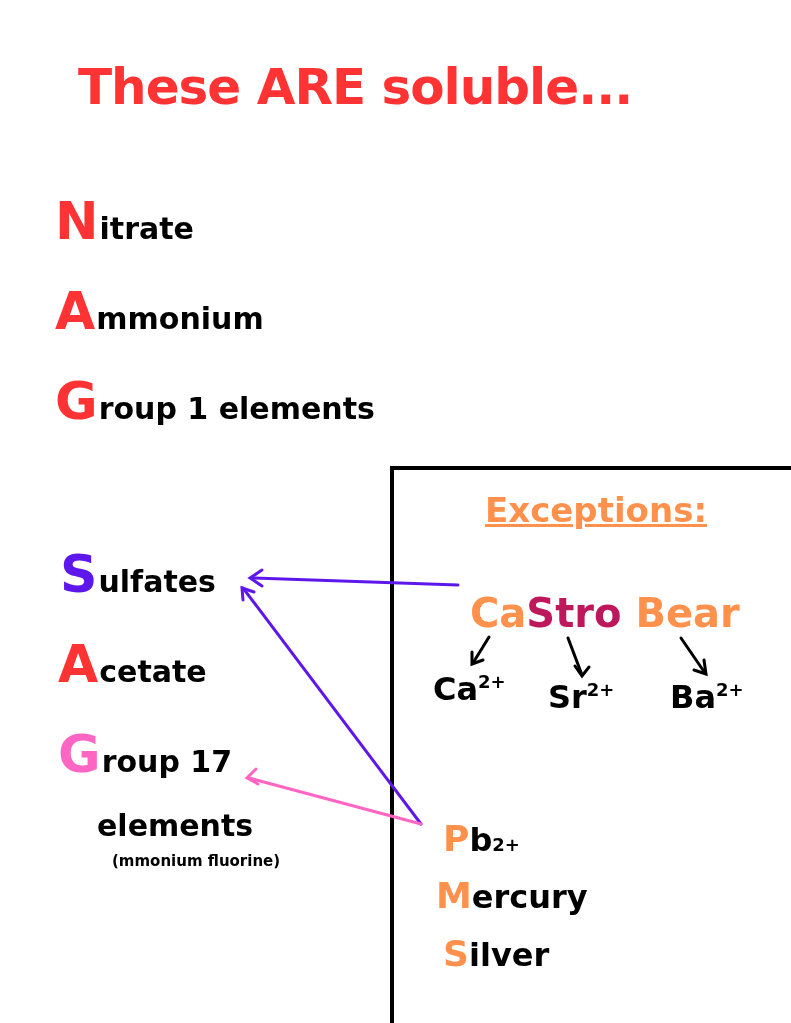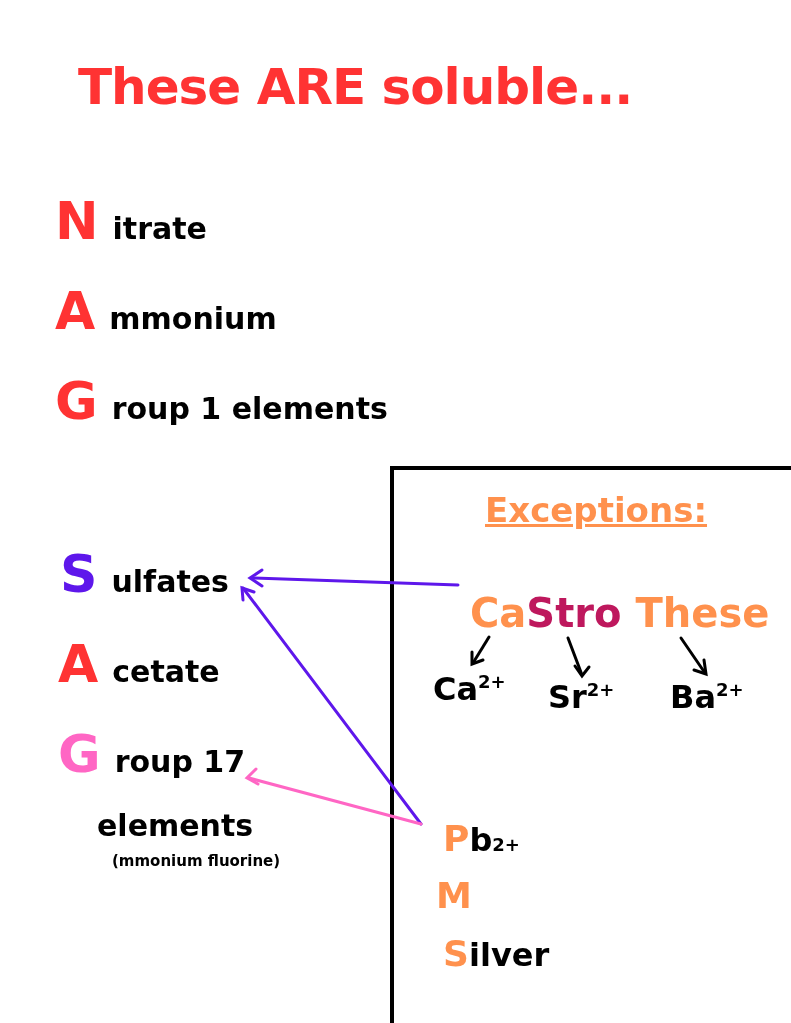--- a/index.html
+++ b/index.html
@@ -1,21 +1,21 @@
 <!DOCTYPE html>
 <html><head>
 <meta charset="utf-8">
 <style>
   html,body{margin:0;padding:0;background:#fff;}
   body{width:791px;height:1023px;position:relative;overflow:hidden;font-family:"DejaVu Sans","Liberation Sans",sans-serif;font-weight:bold;color:#000;}
   .abs{position:absolute;white-space:nowrap;}
   .title{left:50px;top:58px;font-size:50px;color:#ff3333;letter-spacing:-1px;margin-left:28px;}
   .row{display:flex;align-items:baseline;}
   .big{font-size:52px;line-height:1;}
-  .word{font-size:30px;margin-left:14px;}
+  .word{font-size:30px;margin-left:1px;}
   .box{position:absolute;left:390px;top:466px;width:420px;height:600px;border-left:4px solid #000;border-top:4px solid #000;}
   .exc{left:485px;top:490px;font-size:34px;color:#ff914d;text-decoration:underline;text-decoration-thickness:3px;}
   .castro{left:470px;top:590px;font-size:40px;}
   .ion{font-size:32px;}
   sup{font-size:18px;vertical-align:super;}
   svg{position:absolute;left:0;top:0;}
 </style>
 </head>
 <body>
 
@@ -45,33 +45,34 @@
 <div class="abs row" style="left:58px;top:728px">
   <span class="big" style="color:#ff66c4">G</span>
   <span class="word">roup 17</span>
 </div>
 <div class="abs" style="left:97px;top:808px;font-size:30px">elements</div>
 <div class="abs" style="left:112px;top:852px;font-size:15px">(mmonium fluorine)</div>
 
 <div class="box"></div>
 <div class="abs exc">Exceptions:</div>
 <div class="abs castro">
-  <span style="color:#ff914d">Ca</span><span style="color:#be185d">Stro</span><span style="color:#ff914d;margin-left:14px">These</span>
+  <span style="color:#ff914d">Ca</span><span style="color:#be185d">Stro</span><span style="color:#ff914d;margin-left:14px">Bear</span>
 </div>
 <div class="abs ion" style="left:433px;top:670px"><span>Ca</span><sup>2+</sup></div>
 <div class="abs ion" style="left:548px;top:678px"><span>Sr</span><sup>2+</sup></div>
 <div class="abs ion" style="left:670px;top:678px"><span>Ba</span><sup>2+</sup></div>
 
 <div class="abs row" style="left:443px;top:818px">
   <span style="font-size:36px;color:#ff914d">P</span>
     <span style="font-size:32px">b</span>
     <sup>2+</sup>
 </div>
 <div class="abs row" style="left:436px;top:875px">
   <span style="font-size:36px;color:#ff914d">M</span>
+    <span style="font-size:32px">ercury</span>
 </div>
 <div class="abs row" style="left:443px;top:933px">
   <span style="font-size:36px;color:#ff914d">S</span>
     <span style="font-size:32px;margin-left:0">ilver</span>
 </div>
 
 <svg width="791" height="1023">
   <g fill="none" stroke-width="3" stroke-linecap="round">
 
     <g stroke="#5e17eb">

